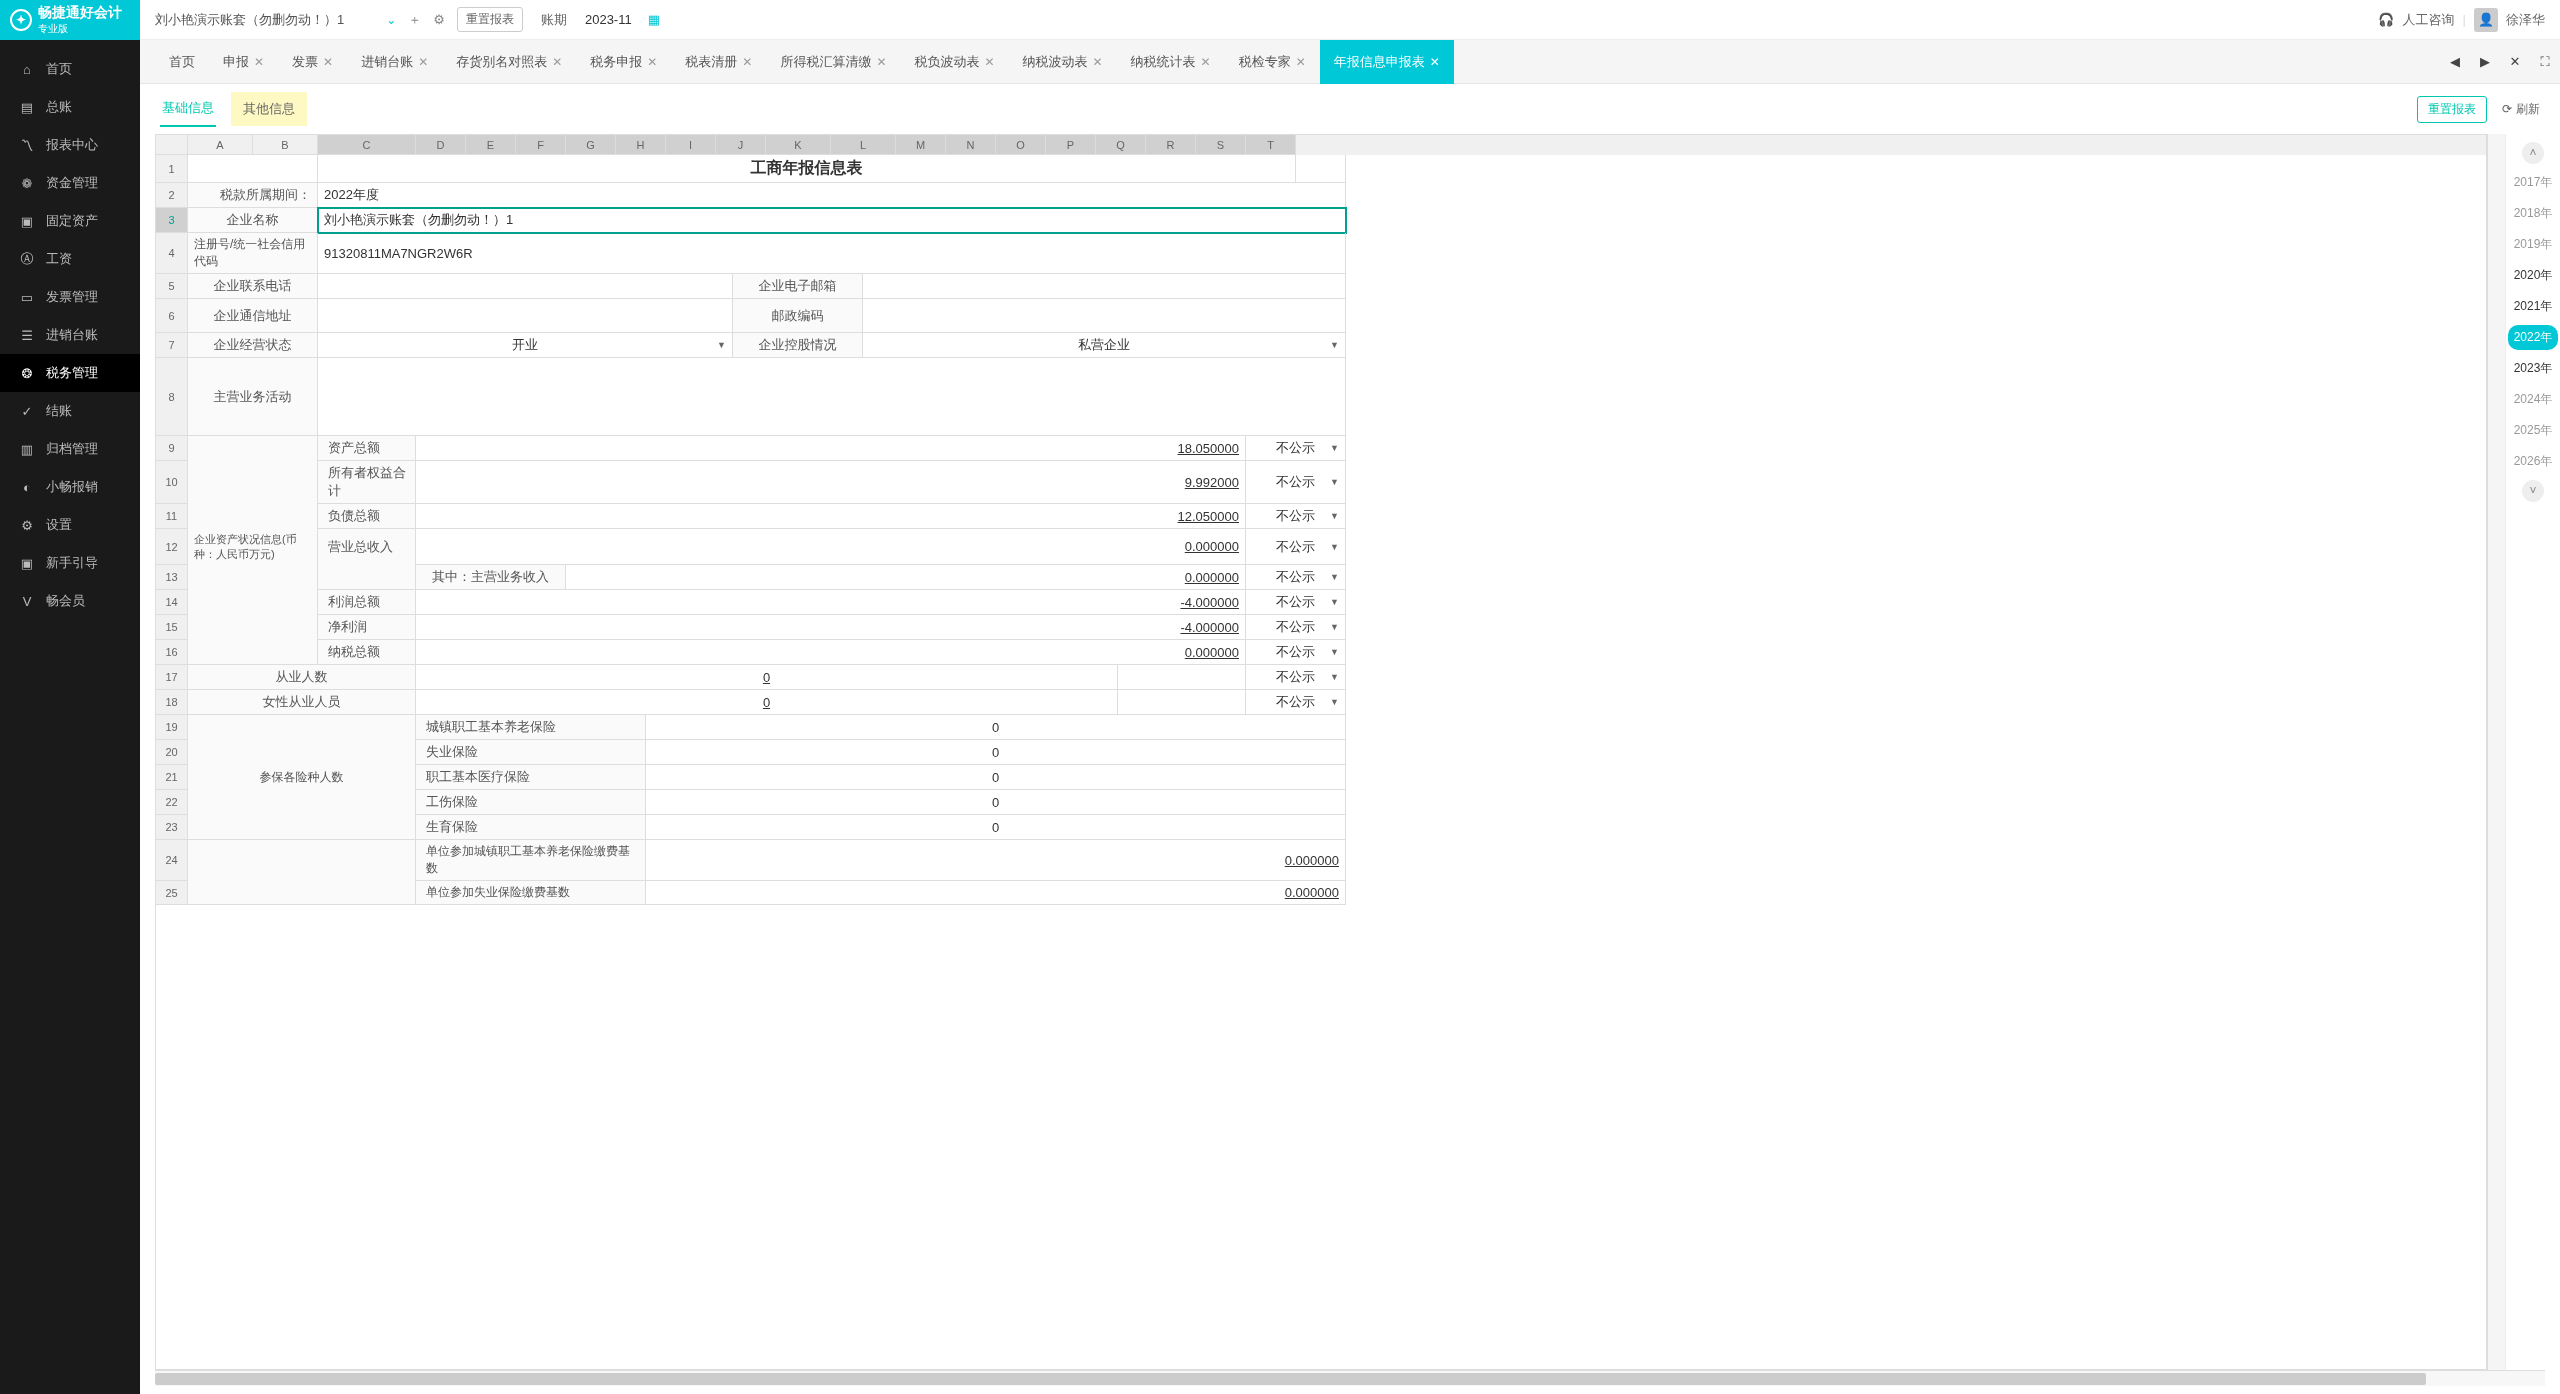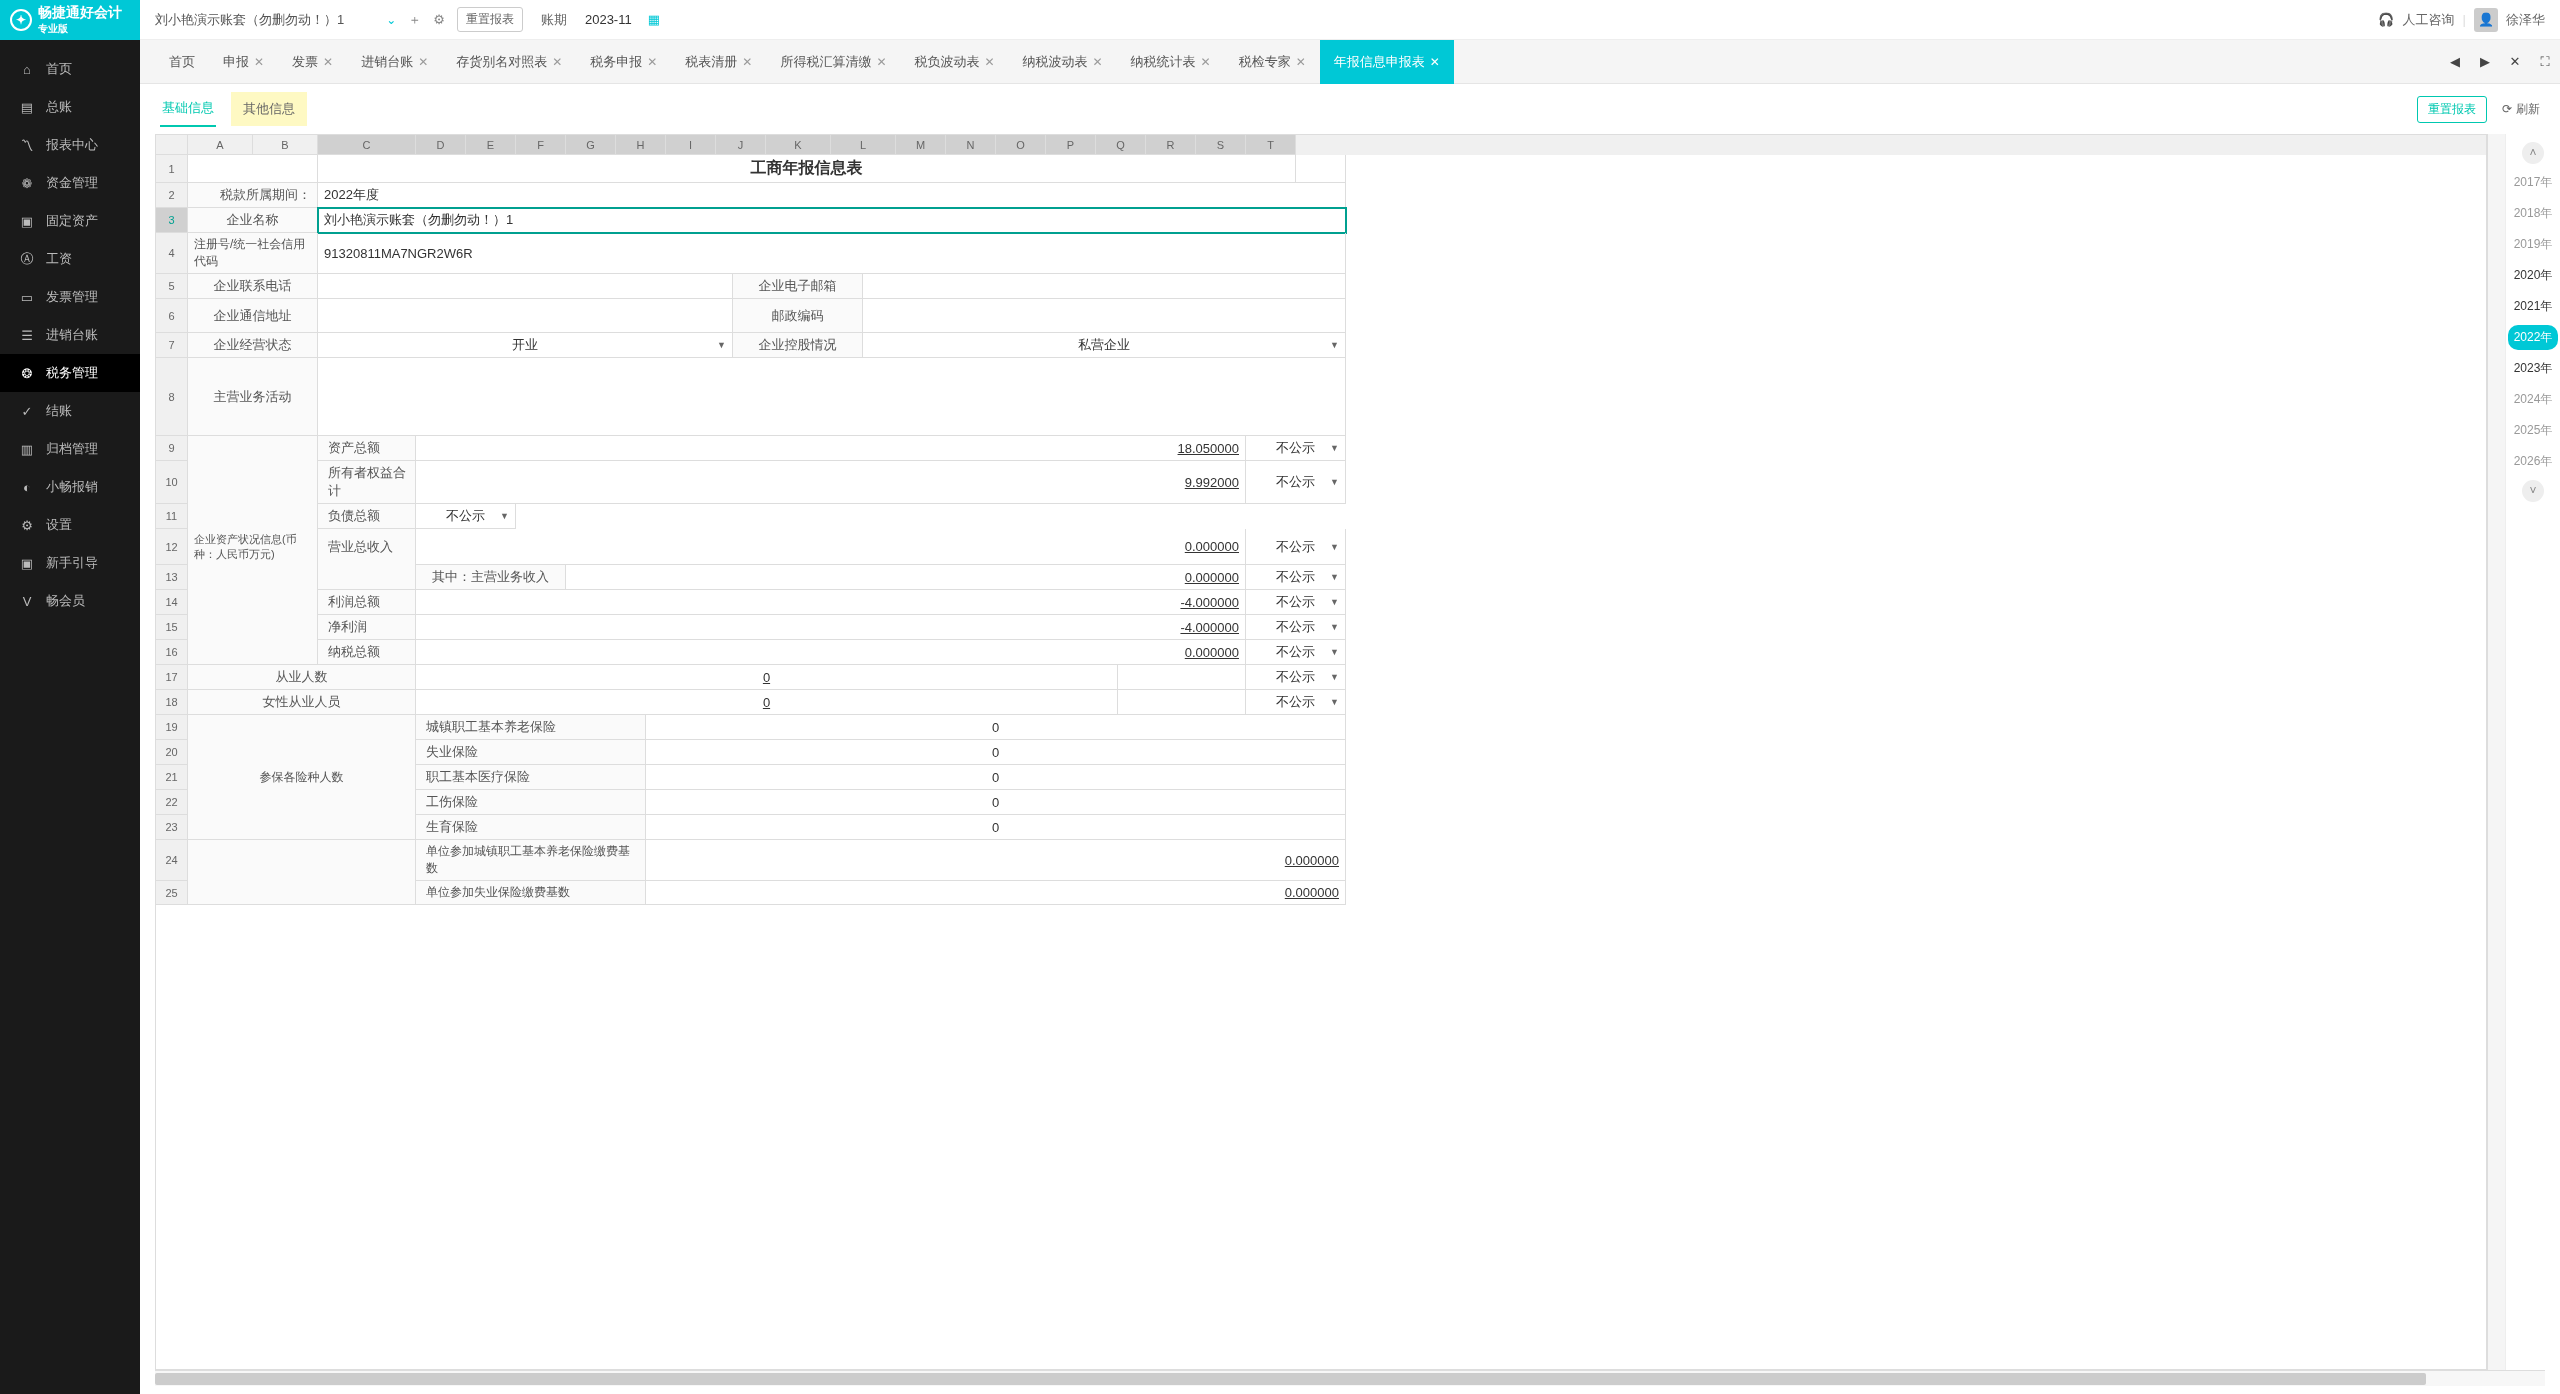--- a/index.html
+++ b/index.html
@@ -85,21 +85,21 @@
 </head>
 <body>
 
 <div class="app">
 
   <div class="sidebar">
     <div class="sidebar-logo">
       <span class="sidebar-logo-icon">✦</span>
       <div>
         <div>畅捷通好会计</div>
-        <div style="font-size:10px;font-weight:bold">专业版</div>
+        <div style="font-size:10px;font-weight:normal">专业版</div>
       </div>
     </div>
     <div class="sidebar-items">
       <div class="sidebar-item">
           <span class="sidebar-item-icon">⌂</span>
           <span>首页</span>
         </div>
       <div class="sidebar-item">
           <span class="sidebar-item-icon">▤</span>
           <span>总账</span>
@@ -344,20 +344,21 @@
           <div class="row-h">10</div>
           <div class="cell lbl" style="width:130px;border-bottom:none;border-top:none"></div>
           <div class="cell lbl2" style="width:98px">所有者权益合计</div>
           <div class="cell right" style="width:830px">9.992000</div>
           <div class="cell dd" style="width:100px">不公示</div>
         </div>
         <div class="row">
           <div class="row-h">11</div>
           <div class="cell lbl" style="width:130px;border-bottom:none;border-top:none"></div>
           <div class="cell lbl2" style="width:98px">负债总额</div>
+          <div class="cell right" style="width:830px">12.050000</div>
           <div class="cell dd" style="width:100px">不公示</div>
         </div>
         <div class="row">
           <div class="row-h">12</div>
           <div class="cell lbl" style="width:130px;border-bottom:none;border-top:none;font-size:11px">企业资产状况信息(币种：人民币万元)</div>
           <div class="cell lbl2" style="width:98px;border-bottom:none">营业总收入</div>
           <div class="cell right" style="width:830px">0.000000</div>
           <div class="cell dd" style="width:100px">不公示</div>
         </div>
         <div class="row">

